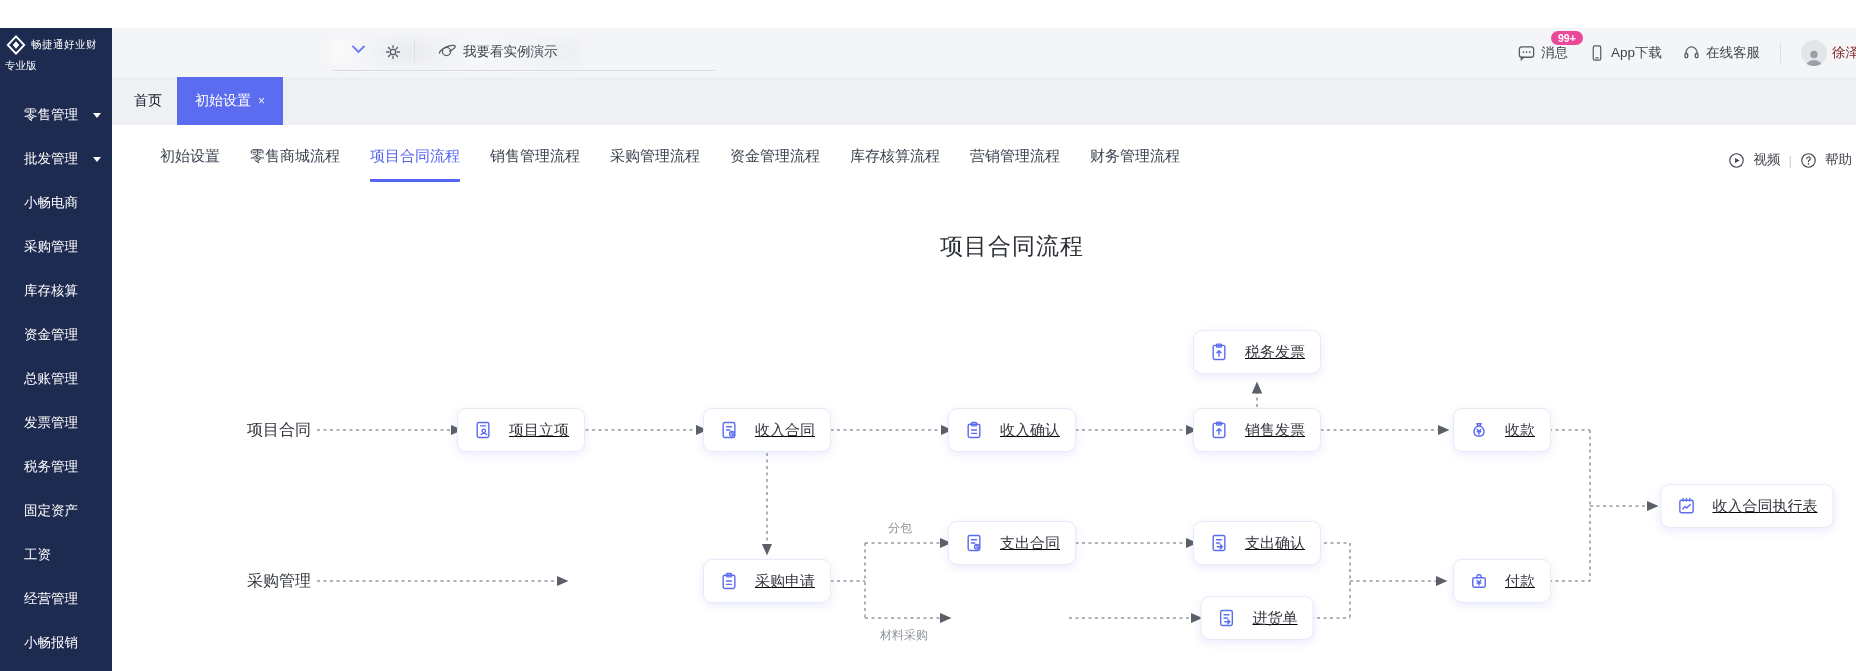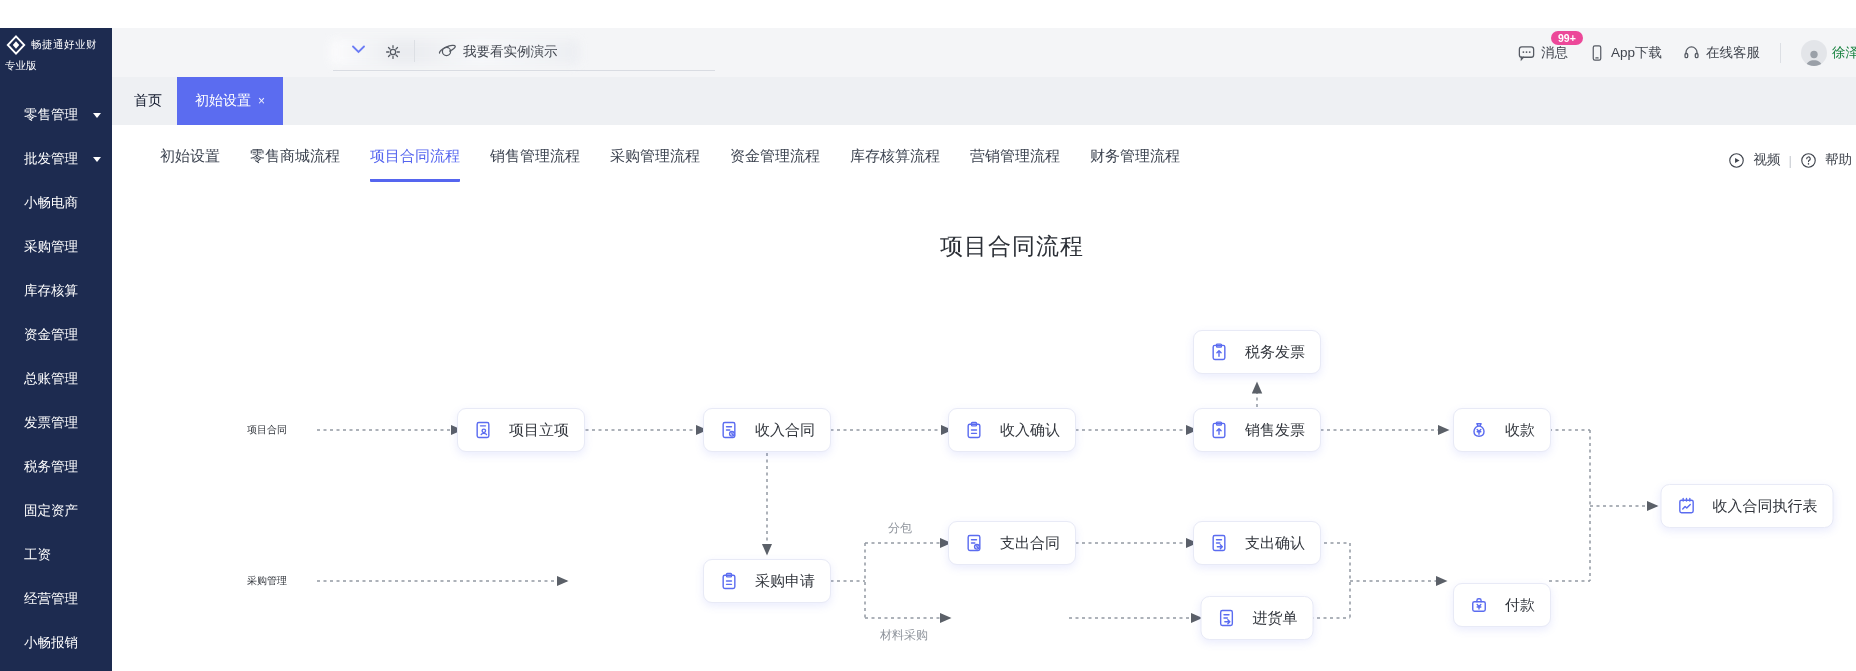--- a/index.html
+++ b/index.html
@@ -24,21 +24,21 @@
   #chevron { left:352px; top:45px; }
   #hdr-divider1 { left:414px; top:40px; width:1px; height:22px; background:#dcdfe4; }
   #gear { left:384px; top:43px; }
   #demo { left:437px; top:42px; display:flex; align-items:center; gap:7px; font-size:13.5px; color:#40454e; cursor:pointer;justify-content:space-between; }
   #hdr-right { right:0; top:28px; height:49px; display:flex; align-items:center; gap:20px; padding-right:0; position:absolute; }
   .hitem { display:flex; align-items:center; gap:5px; font-size:13.5px; color:#40454e; cursor:pointer; position:relative; }
   #badge { position:absolute; top:-12px; left:34px; background:#ec4899; color:#fff; font-size:10.5px;
     padding:1px 7px; border-radius:9px; font-weight:bold; }
   #hdr-divider2 { width:1px; height:20px; background:#dcdfe4; }
   #avatar { width:26px; height:26px; border-radius:50%; background:#e3e5e9; display:flex; align-items:flex-end; justify-content:center; overflow:hidden; }
-  #username { font-size:13.5px; color:#15803d; width:24px; overflow:hidden; white-space:nowrap; }
+  #username { font-size:13.5px; color:#7f1d1d; width:24px; overflow:hidden; white-space:nowrap; }
 
   
   #tabrow { left:112px; top:77px; width:1744px; height:48px; background:#eef0f3; }
   #tab-home { left:126px; top:77px; width:44px; height:48px; display:flex; align-items:center; justify-content:center;
     font-size:14px; color:#0f172a; cursor:pointer; }
   #tab-active { left:177px; top:77px; width:106px; height:48px; background:#5b6cf0; color:#fff;
     display:flex; align-items:center; justify-content:center; gap:7px; font-size:14px; cursor:pointer; }
   #tab-close { font-size:12px; opacity:.9; cursor:pointer; }
 
   
@@ -56,24 +56,24 @@
   #nav-right { position:absolute; right:4px; top:26px; display:flex; align-items:center; gap:8px;
     font-size:13.5px; color:#40454e; white-space:nowrap; }
   #nav-right .sep { color:#c9ccd2; }
 
   #flowtitle { left:900px; top:121px; transform:translate(-50%,-50%); font-size:23px; color:#2b2f36;
     font-weight:500; letter-spacing:1px; white-space:nowrap; }
 
   
   .node { position:absolute; transform:translate(-50%,-50%); background:#fff;
     border:1px solid #e8eaf6; border-radius:9px; box-shadow:0 3px 8px rgba(90,108,240,.13);
-    display:flex; align-items:center; gap:16px; padding:11px 15px; cursor:pointer; white-space:nowrap; }
+    display:flex; align-items:center; gap:16px; padding:11px 15px; cursor:pointer; white-space:nowrap;text-decoration:underline; }
   .node span { font-size:15px; color:#32363d; }
   .nicon { width:20px; height:20px; flex:0 0 auto; }
-  .rowlabel { position:absolute; transform:translateY(-50%); font-size:10px; color:#32363d; white-space:nowrap; }
+  .rowlabel { position:absolute; transform:translateY(-50%); font-size:16px; color:#32363d; white-space:nowrap; }
   .branchlabel { position:absolute; transform:translate(-50%,-50%); font-size:12px; color:#8f949c; white-space:nowrap; }
   #edges { position:absolute; left:0; top:0; pointer-events:none; }
   .dash { stroke:#9299a3; stroke-width:1.5; stroke-dasharray:3 3.5; fill:none; }
 </style>
 </head>
 <body>
 
 <svg width="0" height="0" style="position:absolute">
   <defs>
     <g id="icon-doc-user" stroke="#5b6cf0" stroke-width="1.7" fill="none" stroke-linecap="round" stroke-linejoin="round">
@@ -363,19 +363,19 @@
         <use href="#icon-doc-arrow"></use>
       </svg>
     <span>支出确认</span>
   </div>
   <div class="node" style="left:1145px; top:493px;">
     <svg class="nicon" viewBox="0 0 24 24">
         <use href="#icon-doc-arrow"></use>
       </svg>
     <span>进货单</span>
   </div>
-  <div class="node" style="left:1390px; top:480px;">
+  <div class="node" style="left:1390px; top:456px;">
     <svg class="nicon" viewBox="0 0 24 24">
         <use href="#icon-case"></use>
       </svg>
     <span>付款</span>
   </div>
 </div>
 
 </body></html>

